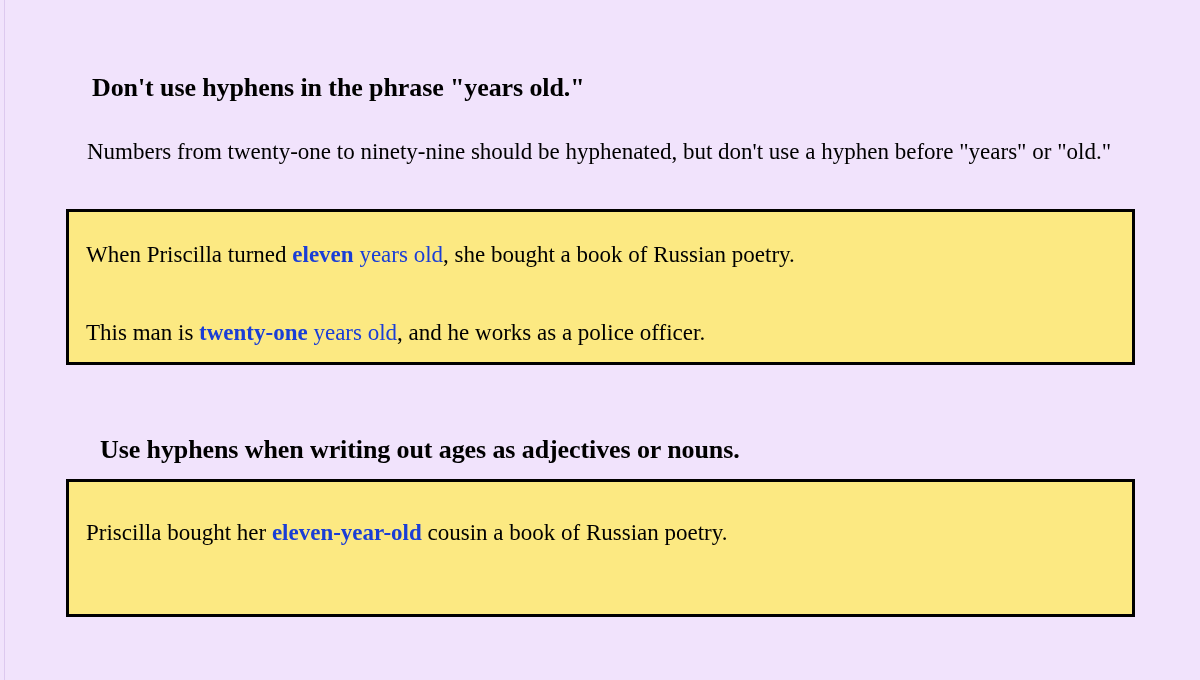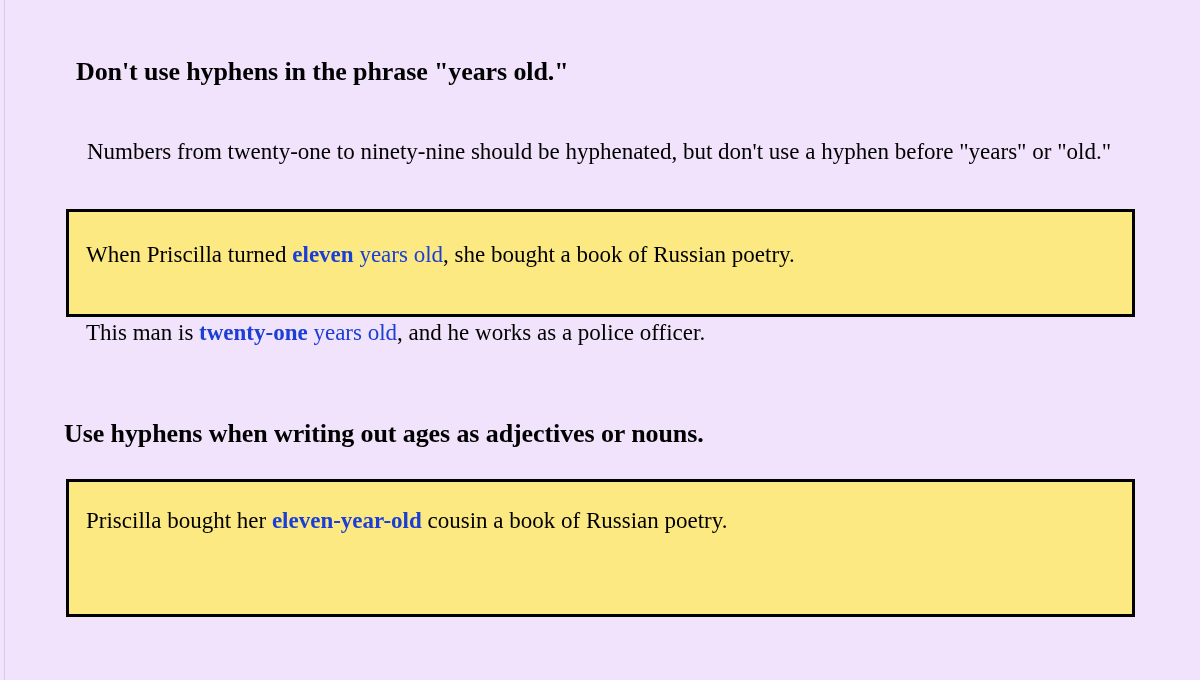--- a/index.html
+++ b/index.html
@@ -32,31 +32,31 @@
     height: 680px;
     box-sizing: border-box;
     padding: 0 64px;
   }
   h2.section-heading {
     font-family: "Liberation Serif", "DejaVu Serif", serif;
     font-weight: bold;
     font-size: 26px;
     line-height: 30px;
     letter-spacing: -0.1px;
-    margin: 0;
+    margin: 16px;
     color: #000000;
   }
   .heading-1 {
     position: absolute;
     left: 76px;
     top: 57px;
   }
   .heading-2 {
     position: absolute;
-    left: 64px;
+    left: 84px;
     top: 419px;
   }
   p.intro {
     position: absolute;
     left: 75px;
     top: 124px;
     width: 1048px;
     margin: 12px;
     font-size: 23px;
     line-height: 31px;
@@ -66,36 +66,36 @@
     position: absolute;
     left: 66px;
     width: 1069px;
     box-sizing: border-box;
     background: #fce982;
     border: 3px solid #000000;
     padding: 18px 10px 18px 10px;
   }
   .box-1 {
     top: 209px;
-    height: 108px;
+    height: 156px;
   }
   .box-2 {
     top: 479px;
     height: 138px;
   }
   .example-line {
     margin: 0;
     font-size: 23px;
     line-height: 30px;
     color: #000000;
     padding: 0 0 0 7px;
   }
   .box-1 .example-line.first { margin-top: 10px; }
   .box-1 .example-line.second { margin-top: 48px; }
-  .box-2 .example-line.first { margin-top: 6px; }
+  .box-2 .example-line.first { margin-top: 18px; }
   .box-2 .example-line.second { margin-top: 33px; }
 
   .hl-bold {
     color: #1a3ed6;
     font-weight: bold;
   }
   .hl-plain {
     color: #1a3ed6;
     font-weight: normal;
   }

